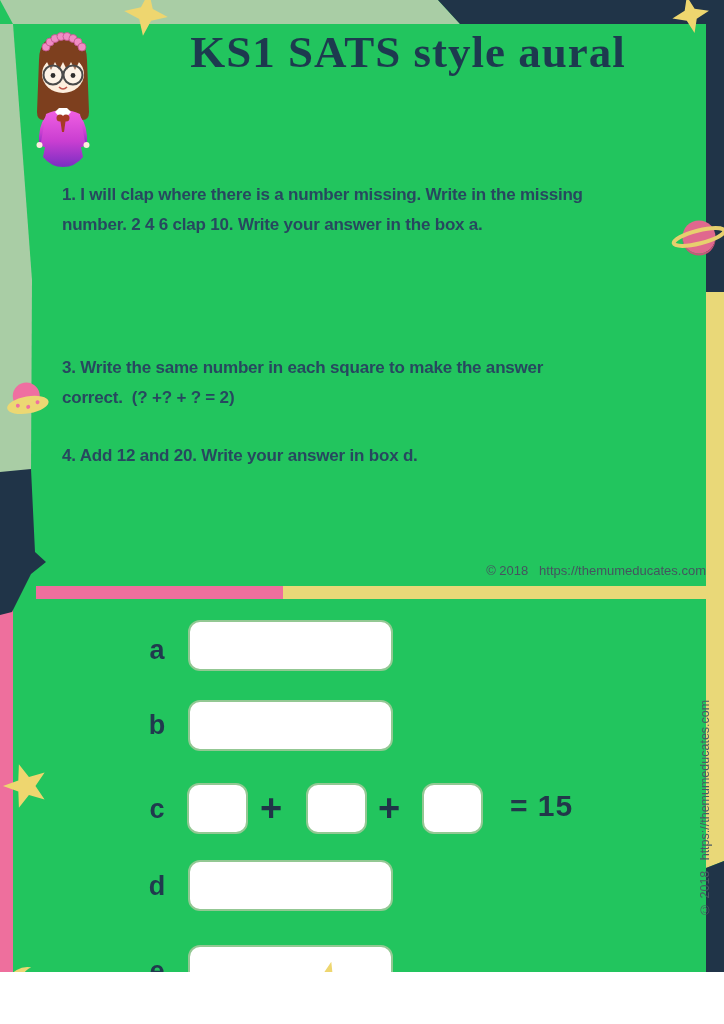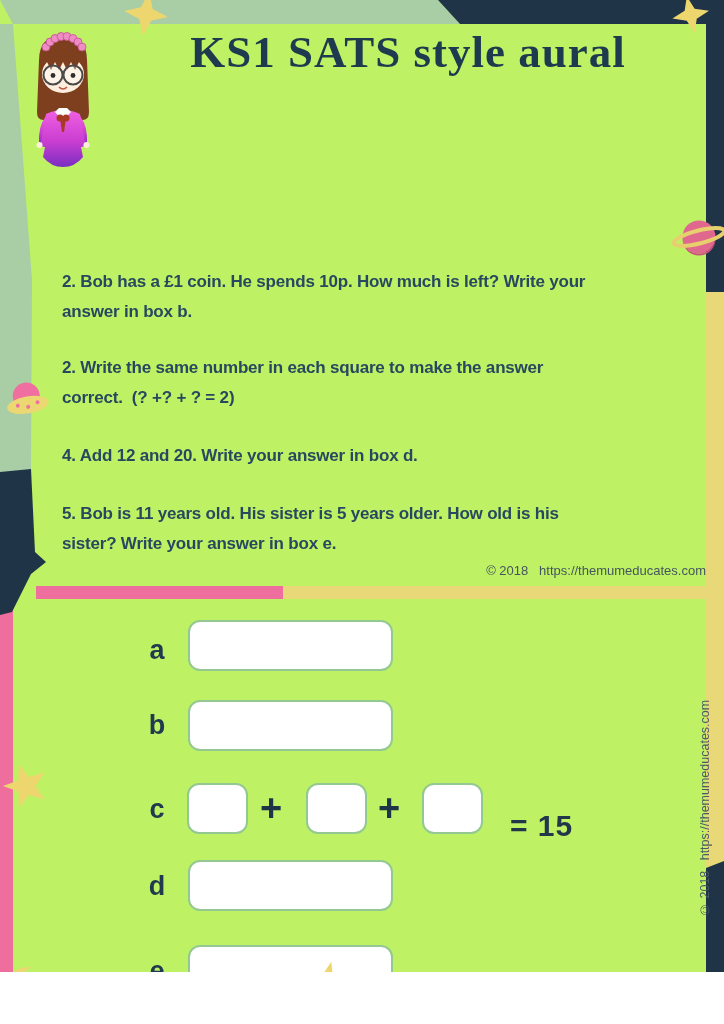--- a/index.html
+++ b/index.html
@@ -1,38 +1,38 @@
 <!DOCTYPE html>
 <html><head>
 <meta charset="utf-8">
 <style>
   html,body{margin:0;padding:0;}
   body{width:724px;height:1024px;background:#ffffff;font-family:"Liberation Sans",sans-serif;}
-  .canvas{position:relative;width:724px;height:972px;background:#bef264;overflow:hidden;}
+  .canvas{position:relative;width:724px;height:972px;background:#22c55e;overflow:hidden;}
   svg.bg{position:absolute;left:0;top:0;z-index:0;}
   .girl{position:absolute;left:26px;top:26px;width:74px;height:146px;z-index:2;}
   .title{position:absolute;left:120px;top:24px;width:576px;text-align:center;z-index:1;
          font-family:"Liberation Serif",serif;font-weight:bold;color:#1d3a4f;
          font-size:45px;line-height:57px;letter-spacing:1px;}
   .question{position:absolute;left:62px;z-index:1;color:#27485f;font-weight:bold;
             font-size:17px;line-height:30px;letter-spacing:-0.2px;}
   .qline{white-space:pre;}
   .copyright{position:absolute;right:18px;top:563px;z-index:1;font-size:13px;color:#45545f;white-space:pre;}
   .vcopy{position:absolute;right:12px;top:676px;height:240px;z-index:1;
          writing-mode:vertical-rl;transform:rotate(180deg);
          font-size:12.5px;color:#4b5963;white-space:pre;}
   .abox{position:absolute;background:#fff;border:2px solid #93c893;border-radius:12px;z-index:1;}
   .abox.long{left:188px;width:201px;height:47px;}
   .abox.small{top:783px;width:57px;height:47px;}
   .rowlabel{position:absolute;width:30px;text-align:center;z-index:1;
             font-size:27px;font-weight:bold;color:#203a4e;line-height:36px;}
   .plus{position:absolute;top:784px;width:30px;text-align:center;z-index:1;
         font-size:38px;font-weight:bold;color:#203448;line-height:48px;}
   .equals{position:absolute;left:510px;top:789px;z-index:1;
-          font-size:30px;font-weight:bold;color:#22384a;letter-spacing:1px;white-space:pre;margin-top:20px;}
+          font-size:30px;font-weight:bold;color:#22384a;letter-spacing:1px;white-space:pre;}
   .starOverlay{position:absolute;left:298px;top:958px;z-index:3;}
 </style>
 </head>
 <body>
 
 <div class="canvas">
 
   <svg class="bg" width="724" height="1024" viewBox="0 0 724 1024">
 
     <polygon points="0,0 438,0 460,24 13,24" fill="#a9cda5"></polygon>
@@ -109,34 +109,30 @@
     </g>
     <circle cx="27" cy="49.5" r="2.4" fill="#2f2f2f"></circle>
     <circle cx="47" cy="49.5" r="2.4" fill="#2f2f2f"></circle>
     <path d="M33,61 Q37,65 41,61" stroke="#c0574a" stroke-width="1.6" fill="none"></path>
   </svg>
 
   <div class="title">
     <div>KS1 SATS style aural</div>
   </div>
 
-  <div class="question" style="top:267px">
-    <div class="qline">2. Bob has a £1 coin. He spends 10p. How much is left? Write your</div>
-    <div class="qline">answer in box b.</div>
+  <div class="question" style="top:180px">
+    <div class="qline">1. I will clap where there is a number missing. Write in the missing</div>
+    <div class="qline">number. 2 4 6 clap 10. Write your answer in the box a.</div>
   </div>
   <div class="question" style="top:353px">
-    <div class="qline">2. Write the same number in each square to make the answer</div>
+    <div class="qline">3. Write the same number in each square to make the answer</div>
     <div class="qline">correct.  (? +? + ? = 2)</div>
   </div>
   <div class="question" style="top:441px">
     <div class="qline">4. Add 12 and 20. Write your answer in box d.</div>
-  </div>
-  <div class="question" style="top:499px">
-    <div class="qline">5. Bob is 11 years old. His sister is 5 years older. How old is his</div>
-    <div class="qline">sister? Write your answer in box e.</div>
   </div>
 
   <div class="copyright">© 2018   https://themumeducates.com</div>
 
   <div class="rowlabel" style="left:142px;top:632px">a</div>
   <div class="abox long" style="top:620px"></div>
 
   <div class="rowlabel" style="left:142px;top:707px">b</div>
   <div class="abox long" style="top:700px"></div>
 

